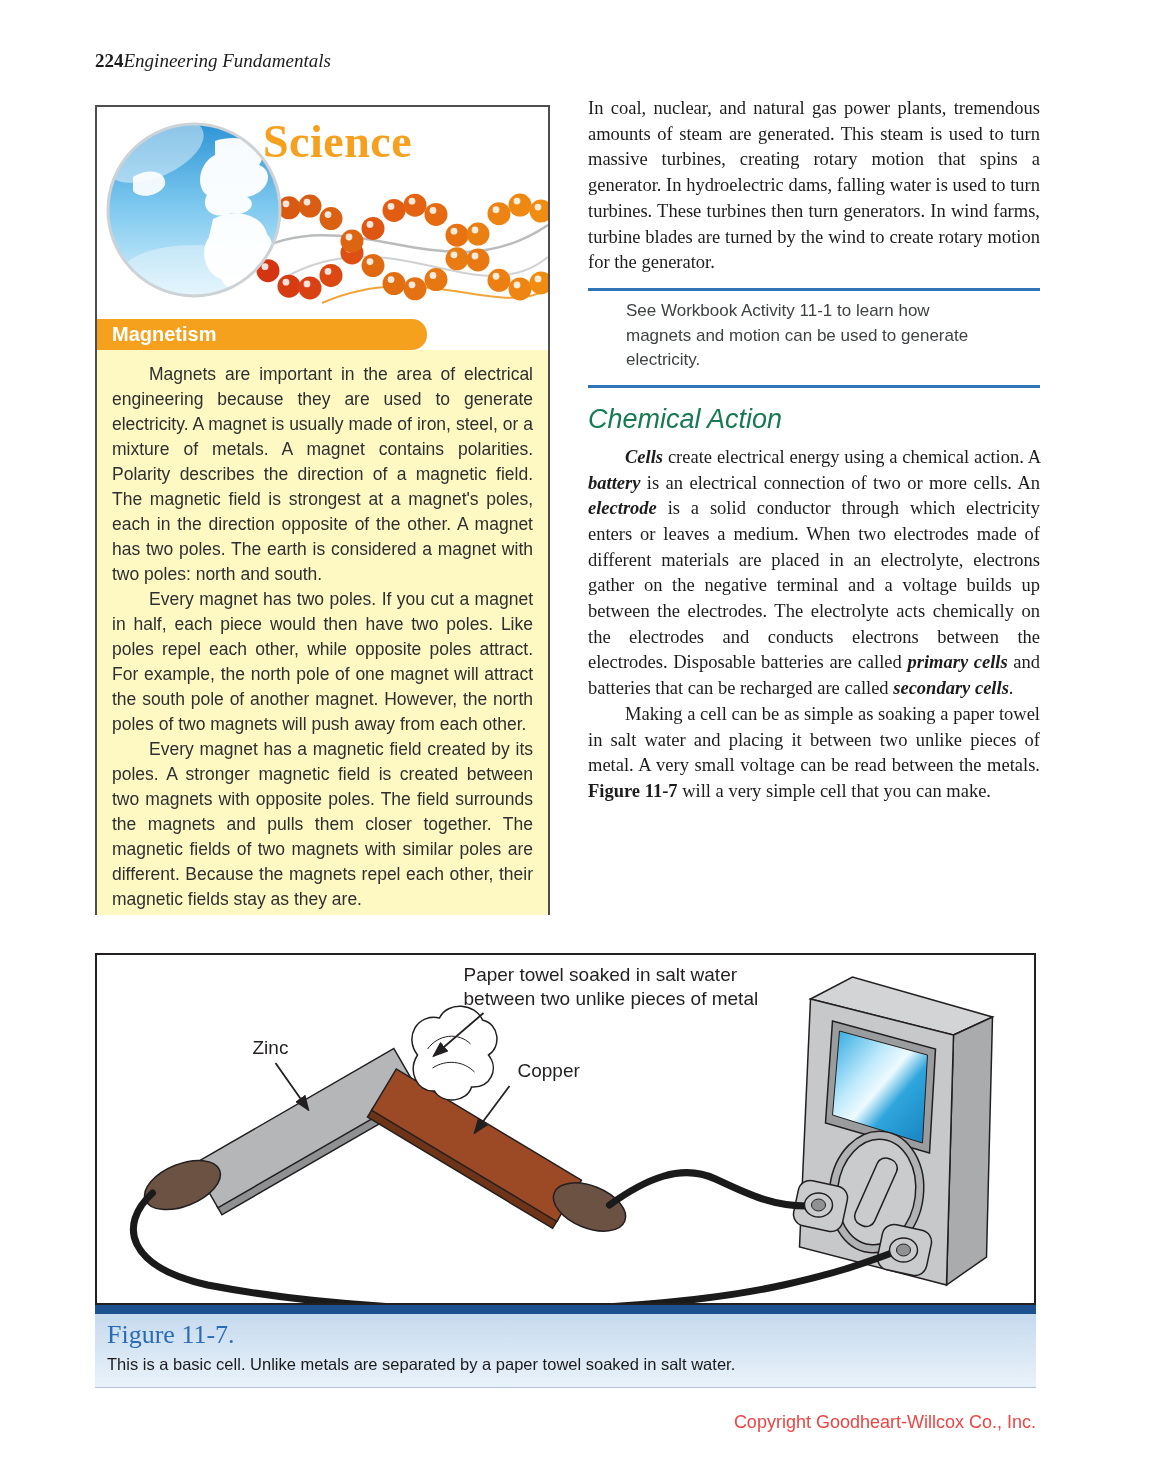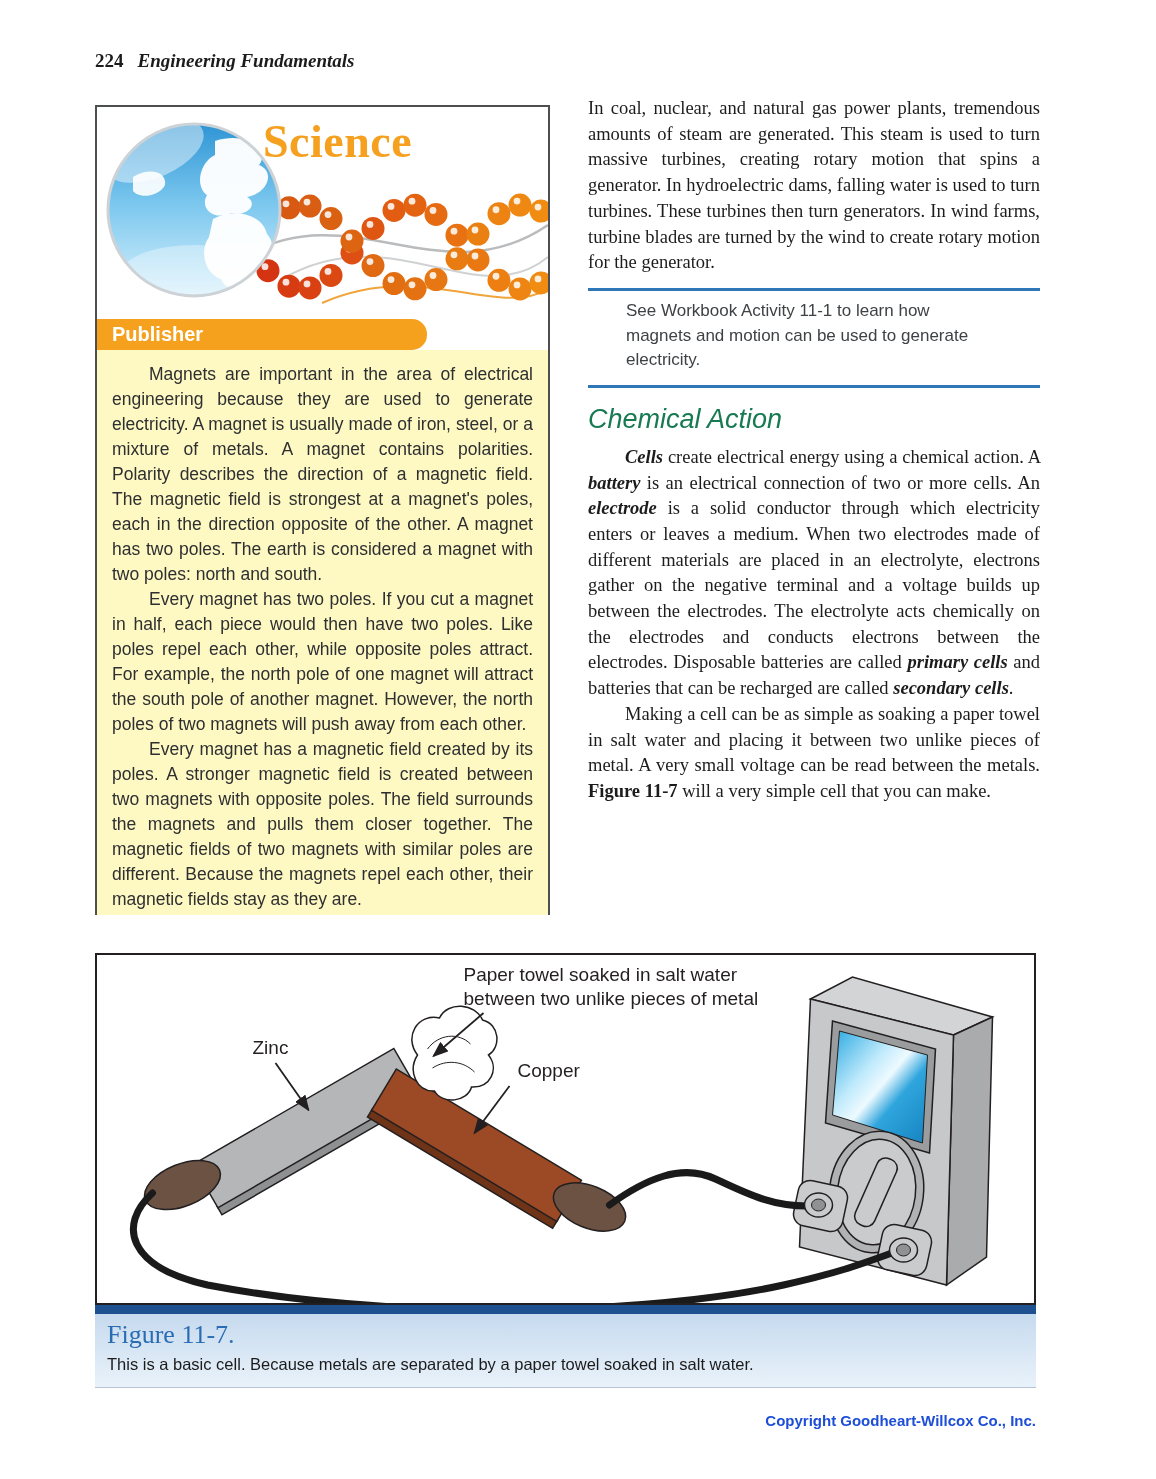--- a/index.html
+++ b/index.html
@@ -1,22 +1,22 @@
 <!DOCTYPE html>
 <html><head>
 <meta charset="utf-8">
 <style>
   html,body{margin:0;padding:0;}
   body{width:1156px;height:1479px;background:#ffffff;font-family:"Liberation Sans",sans-serif;}
   .page{position:relative;width:1156px;height:1479px;background:#fff;overflow:hidden;}
 
   
   .page-header{position:absolute;left:95px;top:50px;font-family:"Liberation Serif",serif;font-size:19px;color:#1c1c1c;}
-  .page-num{font-weight:bold;margin-right:14px;}
-  .book-title{font-style:italic;font-weight:bold;}
+  .page-num{font-weight:bold;margin-right:0;}
+  .book-title{font-style:italic;}
 
   
   .science-box{position:absolute;left:95px;top:105px;width:455px;height:810px;border:2px solid #4d4e50;box-sizing:border-box;background:#fff;}
   .science-header{position:relative;height:212px;background:#ffffff;overflow:hidden;}
   .science-header svg{position:absolute;left:0;top:0;}
   .science-title{position:absolute;left:166px;top:8px;font-family:"Liberation Serif",serif;font-weight:bold;font-size:46px;color:#F5A01F;letter-spacing:.5px;}
   .magnetism-banner{height:31px;width:330px;background:#F5A11E;border-radius:0 15px 15px 0;color:#fff;
     font-weight:bold;font-size:20px;line-height:31px;padding-left:15px;box-sizing:border-box;}
   .science-body{height:565px;background:#fef9c3;padding:12px 15px 0 15px;box-sizing:border-box;}
   .science-body p{margin:0;font-size:17.5px;line-height:1.43;color:#2e2f31;text-align:justify;text-indent:37px;}
@@ -33,21 +33,21 @@
   .figure{position:absolute;left:95px;top:953px;width:941px;margin:0;}
   .figure-canvas{height:352px;border:2px solid #231f20;box-sizing:border-box;background:#fff;}
   .figure-canvas svg{display:block;width:100%;height:100%;}
   .figure-bar{height:9px;background:#1d518f;}
   .figure-credit{height:20px;background:linear-gradient(to right,#d6d8da,#eff0f1);
     font-style:italic;font-size:13.5px;line-height:20px;text-align:right;padding-right:8px;color:#1f1f1f;}
   .figure-caption{background:linear-gradient(to bottom,#c6daee,#e9f2fa);padding:6px 12px 13px 12px;border-bottom:1px solid #b5c3d2;}
   .caption-title{font-family:"Liberation Serif",serif;font-weight:normal;font-size:26px;color:#2a6cb4;margin-bottom:5px;}
   .caption-text{font-size:16.5px;color:#1b1b1b;}
 
-  .copyright{position:absolute;left:95px;top:1412px;width:941px;text-align:right;font-size:15px;color:#1d4ed8;font-weight:bold;}
+  .copyright{position:absolute;left:95px;top:1412px;width:941px;text-align:right;font-size:18px;color:#ef4444;}
 
   svg text{font-family:"Liberation Sans",sans-serif;}
 </style>
 </head>
 <body>
 
 <div class="page">
 
   <header class="page-header">
     <span class="page-num">224</span><span class="book-title">Engineering Fundamentals</span>
@@ -142,21 +142,21 @@
             <path d="M 36,70 C 52,60 70,64 68,78 C 62,90 42,92 36,84 Z" fill="#ffffff" opacity="0.9"></path>
             <ellipse cx="58" cy="44" rx="52" ry="26" fill="#ffffff" opacity="0.45" transform="rotate(-24 58 44)"></ellipse>
             <ellipse cx="97" cy="168" rx="74" ry="30" fill="#ffffff" opacity="0.35"></ellipse>
           </g>
           <circle cx="97" cy="103" r="86" fill="none" stroke="#cdd2d6" stroke-width="3"></circle>
         </g>
       </svg>
       <div class="science-title">Science</div>
     </div>
     <div class="magnetism-banner">
-      <span>Publisher</span>
+      <span>Magnetism</span>
     </div>
     <div class="science-body">
       <p>Magnets are important in the area of electrical engineering because they are used to generate electricity. A magnet is usually made of iron, steel, or a mixture of metals. A magnet contains polarities. Polarity describes the direction of a magnetic field. The magnetic field is strongest at a magnet's poles, each in the direction opposite of the other. A magnet has two poles. The earth is considered a magnet with two poles: north and south.</p>
       <p>Every magnet has two poles. If you cut a magnet in half, each piece would then have two poles. Like poles repel each other, while opposite poles attract. For example, the north pole of one magnet will attract the south pole of another magnet. However, the north poles of two magnets will push away from each other.</p>
       <p>Every magnet has a magnetic field created by its poles. A stronger magnetic field is created between two magnets with opposite poles. The field surrounds the magnets and pulls them closer together. The magnetic fields of two magnets with similar poles are different. Because the magnets repel each other, their magnetic fields stay as they are.</p>
     </div>
   </aside>
 
   <section class="main-col">
     <p class="serif">In coal, nuclear, and natural gas power plants, tremendous amounts of steam are generated. This steam is used to turn massive turbines, creating rotary motion that spins a generator. In hydroelectric dams, falling water is used to turn turbines. These turbines then turn generators. In wind farms, turbine blades are turned by the wind to create rotary motion for the generator.</p>
@@ -239,18 +239,18 @@
         <g stroke="#231f20" stroke-width="1.8">
           <line x1="386" y1="58" x2="336" y2="101" marker-end="url(#arrow)"></line>
           <line x1="178" y1="108" x2="211" y2="155" marker-end="url(#arrow)"></line>
           <line x1="412" y1="131" x2="377" y2="178" marker-end="url(#arrow)"></line>
         </g>
       </svg>
     </div>
     <div class="figure-bar"></div>
     <figcaption class="figure-caption">
       <div class="caption-title">Figure 11-7.</div>
-      <div class="caption-text">This is a basic cell. Because metals are separated by a paper towel soaked in salt water.</div>
+      <div class="caption-text">This is a basic cell. Unlike metals are separated by a paper towel soaked in salt water.</div>
     </figcaption>
   </figure>
 
   <div class="copyright">Copyright Goodheart-Willcox Co., Inc.</div>
 </div>
 
 </body></html>

